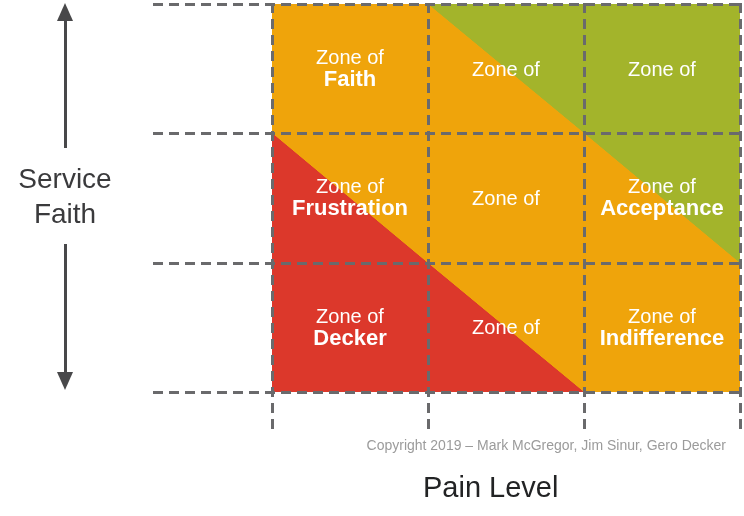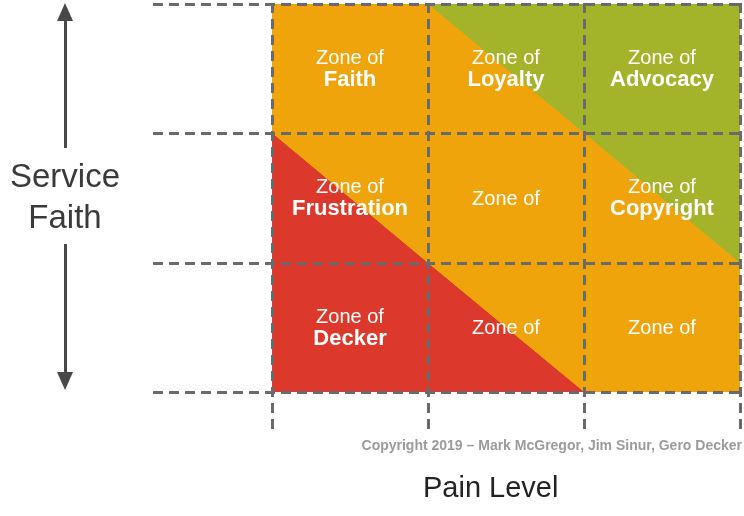--- a/index.html
+++ b/index.html
@@ -54,77 +54,76 @@
   .arrow-head.down{
     left:57px;top:372px;
     border-left:8px solid transparent;border-right:8px solid transparent;
     border-top:18px solid #48484A;
   }
   
   .ylabel-box{
     position:absolute;left:3px;top:148px;width:124px;height:96px;
     background:#ffffff;z-index:3;
     display:flex;flex-direction:column;align-items:center;justify-content:center;
-    color:#3A3A3C;font-size:33px;font-weight:400;line-height:1.25;text-align:right;
+    color:#3A3A3C;font-size:28px;font-weight:400;line-height:1.25;text-align:right;
   }
   .xlabel-box{
     position:absolute;left:423px;top:461px;width:164px;height:53px;
     background:#ffffff;z-index:3;
     display:flex;align-items:center;justify-content:flex-start;
     color:#222324;font-size:29px;font-weight:400;
   }
   
   .copyright{
-    position:absolute;top:437px;right:2px;z-index:3;
-    font-size:14px;font-weight:700;color:#9B9B9B;white-space:nowrap;
+    position:absolute;top:437px;right:18px;z-index:3;
+    font-size:14px;font-weight:400;color:#9B9B9B;white-space:nowrap;
     text-shadow:-1px 0 #fff,1px 0 #fff,0 -1px #fff,0 1px #fff;
   }
 </style>
 </head>
 <body>
 
 <div class="stage">
 
   <div class="arrow-shaft"></div>
   <div class="arrow-head up"></div>
   <div class="arrow-head down"></div>
 
   <div class="zones">
     <div class="cell fill-orange">
       <span class="prefix">Zone of</span>
       <span class="zname">Faith</span>
     </div>
     <div class="cell fill-orange-green">
       <span class="prefix">Zone of</span>
-      <span class="zname">Loyalty</span>
     </div>
     <div class="cell fill-green">
       <span class="prefix">Zone of</span>
-      <span class="zname">Advocacy</span>
     </div>
     <div class="cell fill-red-orange">
       <span class="prefix">Zone of</span>
       <span class="zname">Frustration</span>
     </div>
     <div class="cell fill-orange">
       <span class="prefix">Zone of</span>
     </div>
     <div class="cell fill-orange-green">
       <span class="prefix">Zone of</span>
-      <span class="zname">Copyright</span>
+      <span class="zname">Acceptance</span>
     </div>
     <div class="cell fill-red">
       <span class="prefix">Zone of</span>
       <span class="zname">Decker</span>
     </div>
     <div class="cell fill-red-orange">
       <span class="prefix">Zone of</span>
     </div>
     <div class="cell fill-orange">
       <span class="prefix">Zone of</span>
+      <span class="zname">Indifference</span>
     </div>
   </div>
 
   <div class="hline h0"></div>
   <div class="hline h1"></div>
   <div class="hline h2"></div>
   <div class="hline h3"></div>
   <div class="vline v0"></div>
   <div class="vline v1"></div>
   <div class="vline v2"></div>

